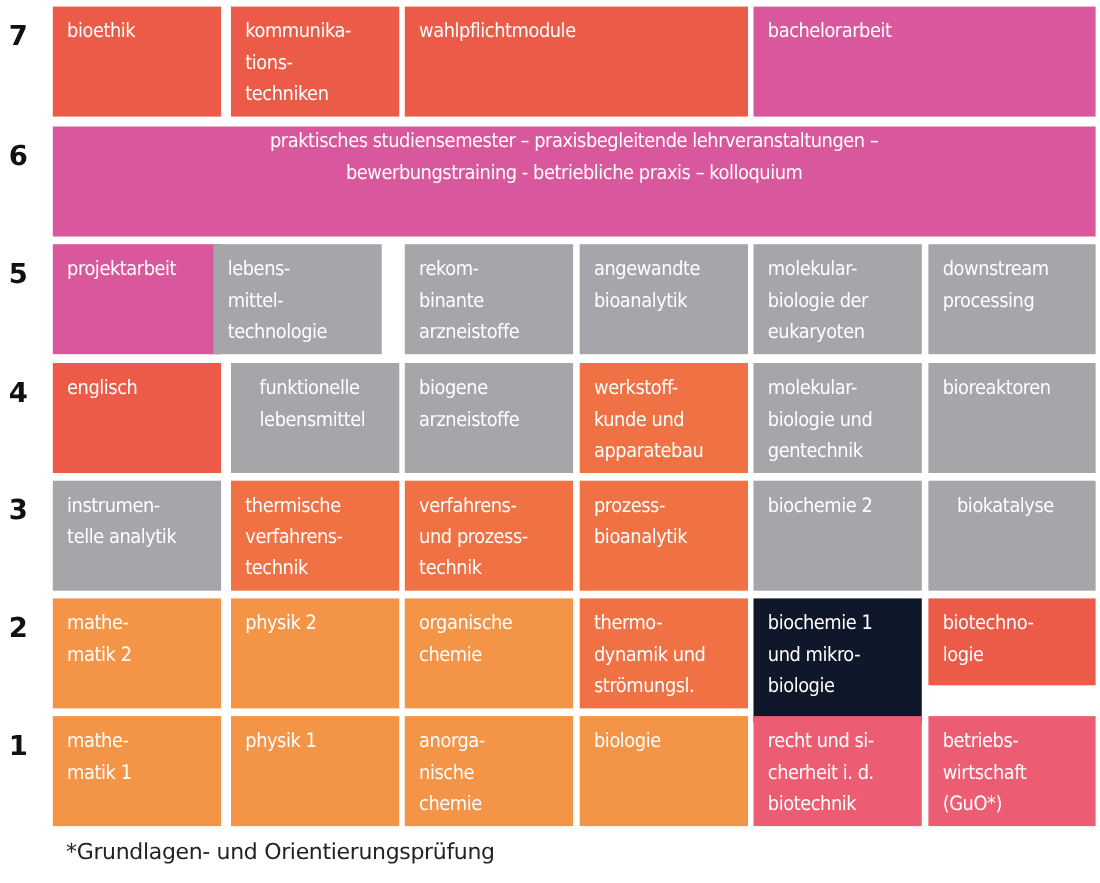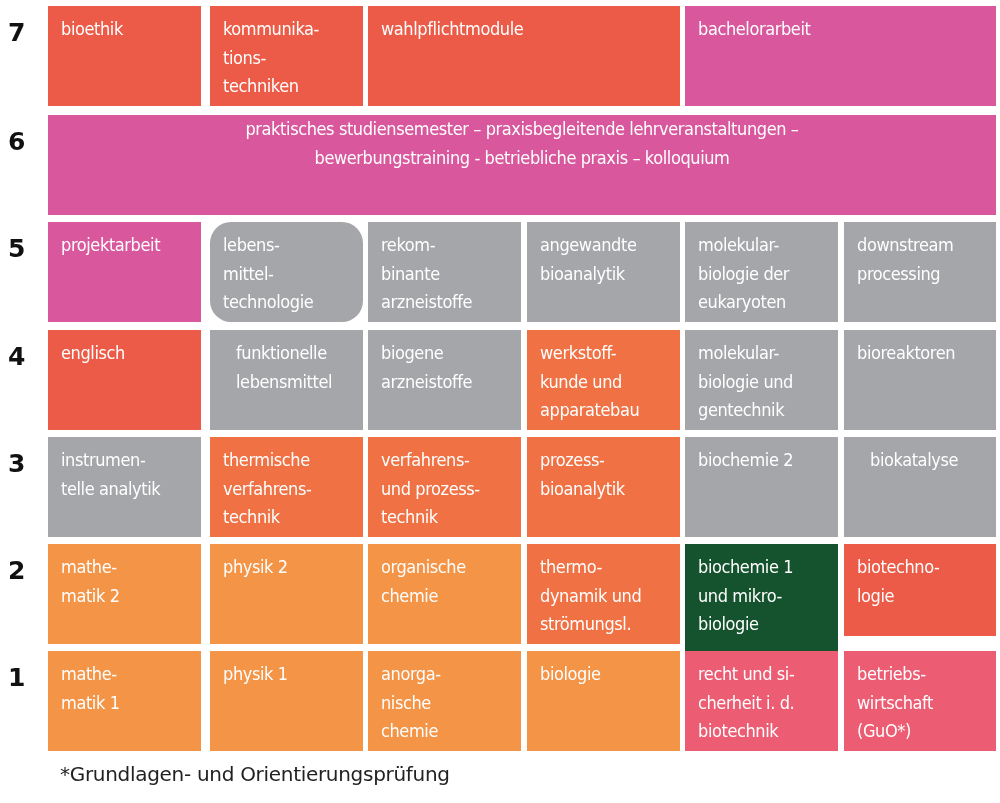--- a/index.html
+++ b/index.html
@@ -23,21 +23,21 @@
     <div class="cell" style="left: 210px; width: 153px; top: 6px; height: 100px; background: rgb(236, 91, 71);">kommunika-
 tions-
 techniken</div>
     <div class="cell" style="left: 368px; width: 312px; top: 6px; height: 100px; background: rgb(236, 91, 71);">wahlpflichtmodule</div>
     <div class="cell" style="left: 685px; width: 311px; top: 6px; height: 100px; background: rgb(217, 88, 157);">bachelorarbeit</div>
     <div class="semester-label" style="top: 127px;">6</div>
     <div class="cell center" style="left: 48px; width: 948px; top: 115px; height: 100px; background: rgb(217, 88, 157);">praktisches studiensemester – praxisbegleitende lehrveranstaltungen –
 bewerbungstraining - betriebliche praxis – kolloquium</div>
     <div class="semester-label" style="top: 234px;">5</div>
     <div class="cell" style="left: 48px; width: 153px; top: 222px; height: 100px; background: rgb(217, 88, 157);">projektarbeit</div>
-    <div class="cell" style="left: 210px; width: 153px; top: 222px; height: 100px; background: rgb(165, 166, 169); border-radius: 21px;">lebens-
+    <div class="cell" style="left: 194px; width: 153px; top: 222px; height: 100px; background: rgb(165, 166, 169);">lebens-
 mittel-
 technologie</div>
     <div class="cell" style="left: 368px; width: 153px; top: 222px; height: 100px; background: rgb(165, 166, 169);">rekom-
 binante
 arzneistoffe</div>
     <div class="cell" style="left: 527px; width: 153px; top: 222px; height: 100px; background: rgb(165, 166, 169);">angewandte
 bioanalytik</div>
     <div class="cell" style="left: 685px; width: 153px; top: 222px; height: 100px; background: rgb(165, 166, 169);">molekular-
 biologie der
 eukaryoten</div>
@@ -71,24 +71,24 @@
     <div class="cell" style="left: 844px; width: 152px; top: 437px; height: 100px; background: rgb(165, 166, 169); padding-left: 26px;">biokatalyse</div>
     <div class="semester-label" style="top: 556px;">2</div>
     <div class="cell" style="left: 48px; width: 153px; top: 544px; height: 100px; background: rgb(244, 148, 71);">mathe-
 matik 2</div>
     <div class="cell" style="left: 210px; width: 153px; top: 544px; height: 100px; background: rgb(244, 148, 71);">physik 2</div>
     <div class="cell" style="left: 368px; width: 153px; top: 544px; height: 100px; background: rgb(244, 148, 71);">organische
 chemie</div>
     <div class="cell" style="left: 527px; width: 153px; top: 544px; height: 100px; background: rgb(239, 113, 68);">thermo-
 dynamik und
 strömungsl.</div>
-    <div class="cell" style="left: 685px; width: 153px; top: 544px; height: 113px; background: #14532d;">biochemie 1
+    <div class="cell" style="left: 685px; width: 153px; top: 544px; height: 113px; background: #0f172a;">biochemie 1
 und mikro-
 biologie</div>
-    <div class="cell" style="left: 844px; width: 152px; top: 544px; height: 92px; background: rgb(236, 91, 71);">biotechno-
+    <div class="cell" style="left: 844px; width: 152px; top: 544px; height: 79px; background: rgb(236, 91, 71);">biotechno-
 logie</div>
     <div class="semester-label" style="top: 663px;">1</div>
     <div class="cell" style="left: 48px; width: 153px; top: 651px; height: 100px; background: rgb(244, 148, 71);">mathe-
 matik 1</div>
     <div class="cell" style="left: 210px; width: 153px; top: 651px; height: 100px; background: rgb(244, 148, 71);">physik 1</div>
     <div class="cell" style="left: 368px; width: 153px; top: 651px; height: 100px; background: rgb(244, 148, 71);">anorga-
 nische
 chemie</div>
     <div class="cell" style="left: 527px; width: 153px; top: 651px; height: 100px; background: rgb(244, 148, 71);">biologie</div>
     <div class="cell" style="left: 685px; width: 153px; top: 651px; height: 100px; background: rgb(236, 92, 115);">recht und si-

